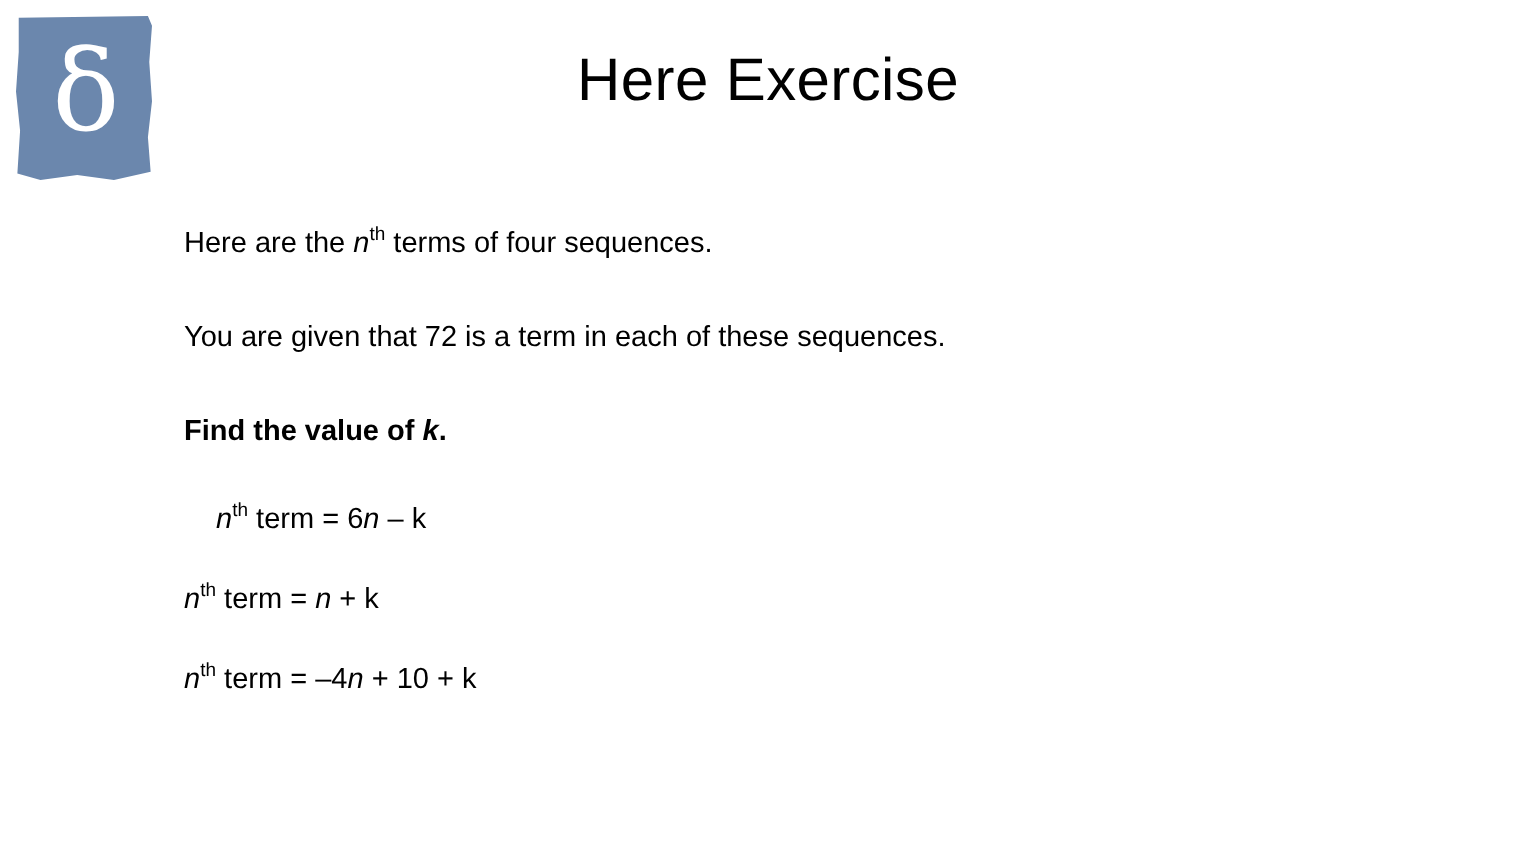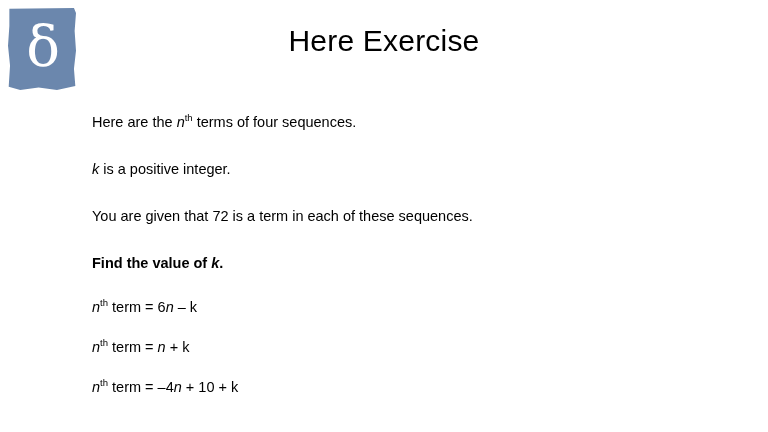--- a/index.html
+++ b/index.html
@@ -72,21 +72,21 @@
     font-size: 14.5px;
     margin-top: 28px;
     margin-bottom: 0;
   }
   .instruction .var { font-weight: bold; font-style: italic; }
   .term-line {
     font-size: 14.5px;
     margin-top: 24px;
     white-space: nowrap;
   }
-  .term-line:first-of-type { margin-top: 0; }
+  .term-line:first-of-type { margin-top: 0; margin-left: 16px; }
   .terms { margin-top: 28px; }
   .var { font-style: italic; }
   sup.ord {
     font-size: 9.5px;
     vertical-align: super;
     line-height: 0;
   }
 </style>
 </head>
 <body>
@@ -98,23 +98,20 @@
   </div>
 
   <div class="slide-title">Here Exercise</div>
 
   <div class="body-area">
 
     <div class="line intro-line">
       <span>Here are the </span><span class="var">n</span><sup class="ord">th</sup><span> terms of four sequences.</span>
     </div>
 
-    <div class="line intro-line">
-      <span class="var">k</span><span> is a positive integer.</span>
-    </div>
 
     <div class="line intro-line">You are given that 72 is a term in each of these sequences.</div>
 
     <div class="instruction">
       <span>Find the value of </span><span class="var">k</span><span>.</span>
     </div>
 
     <div class="terms">
 
       <div class="term-line">

